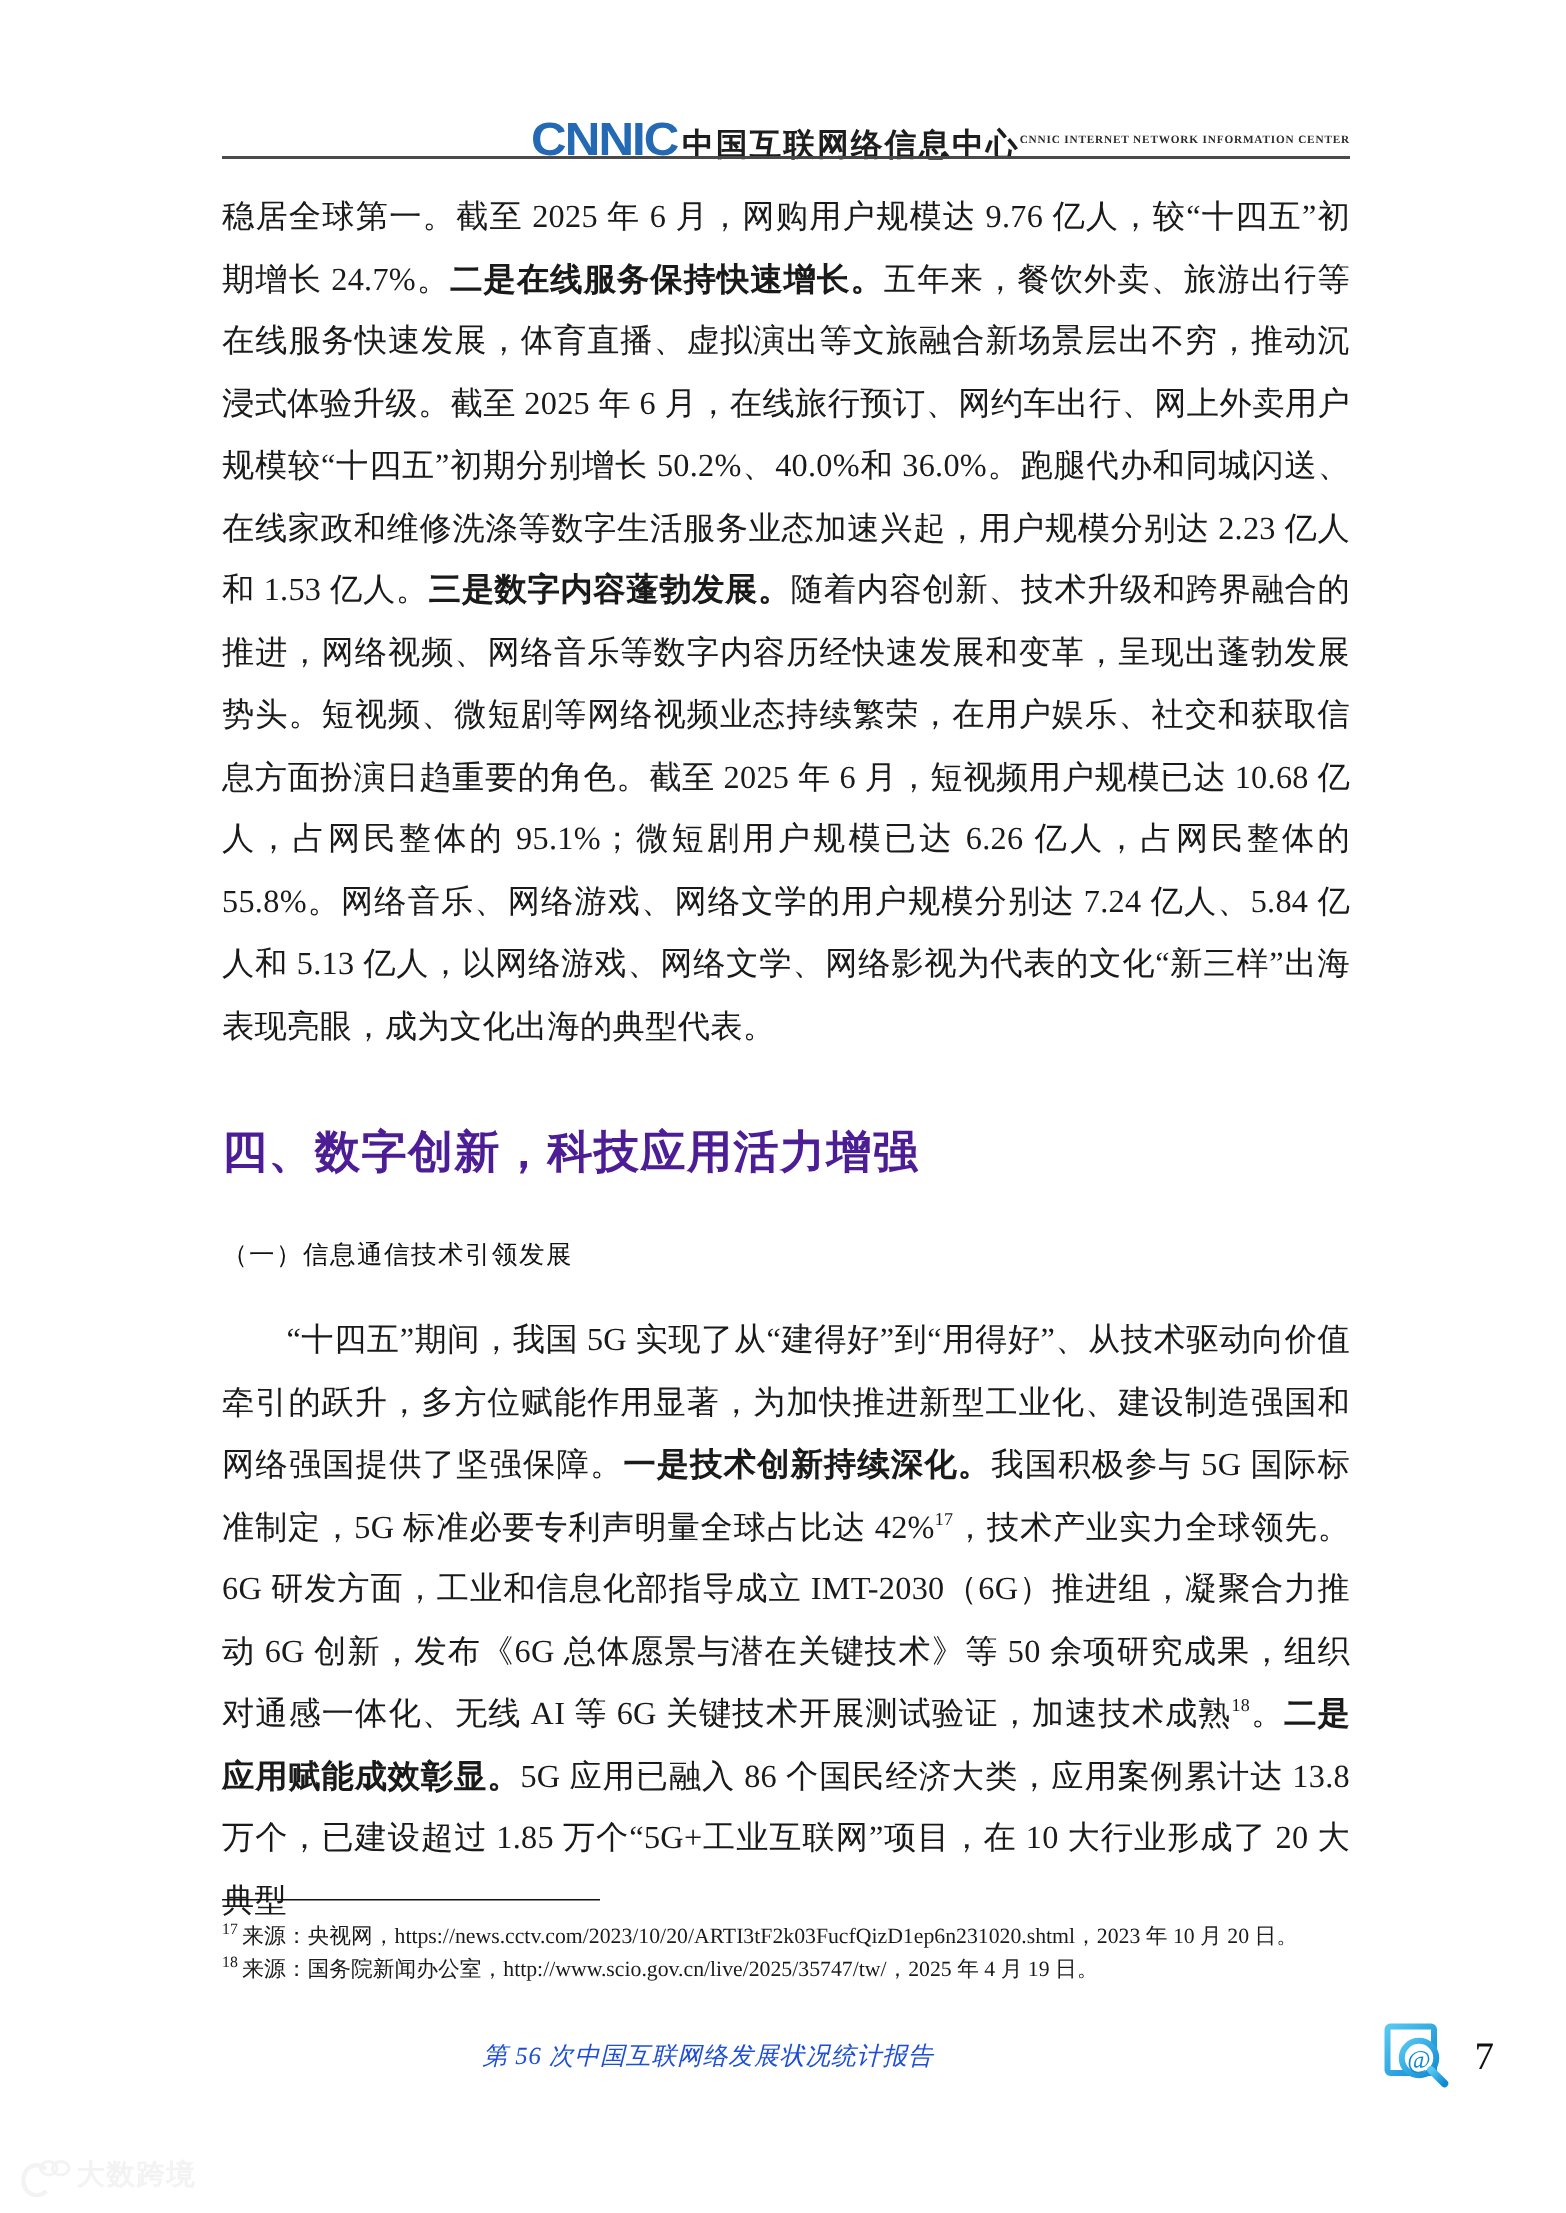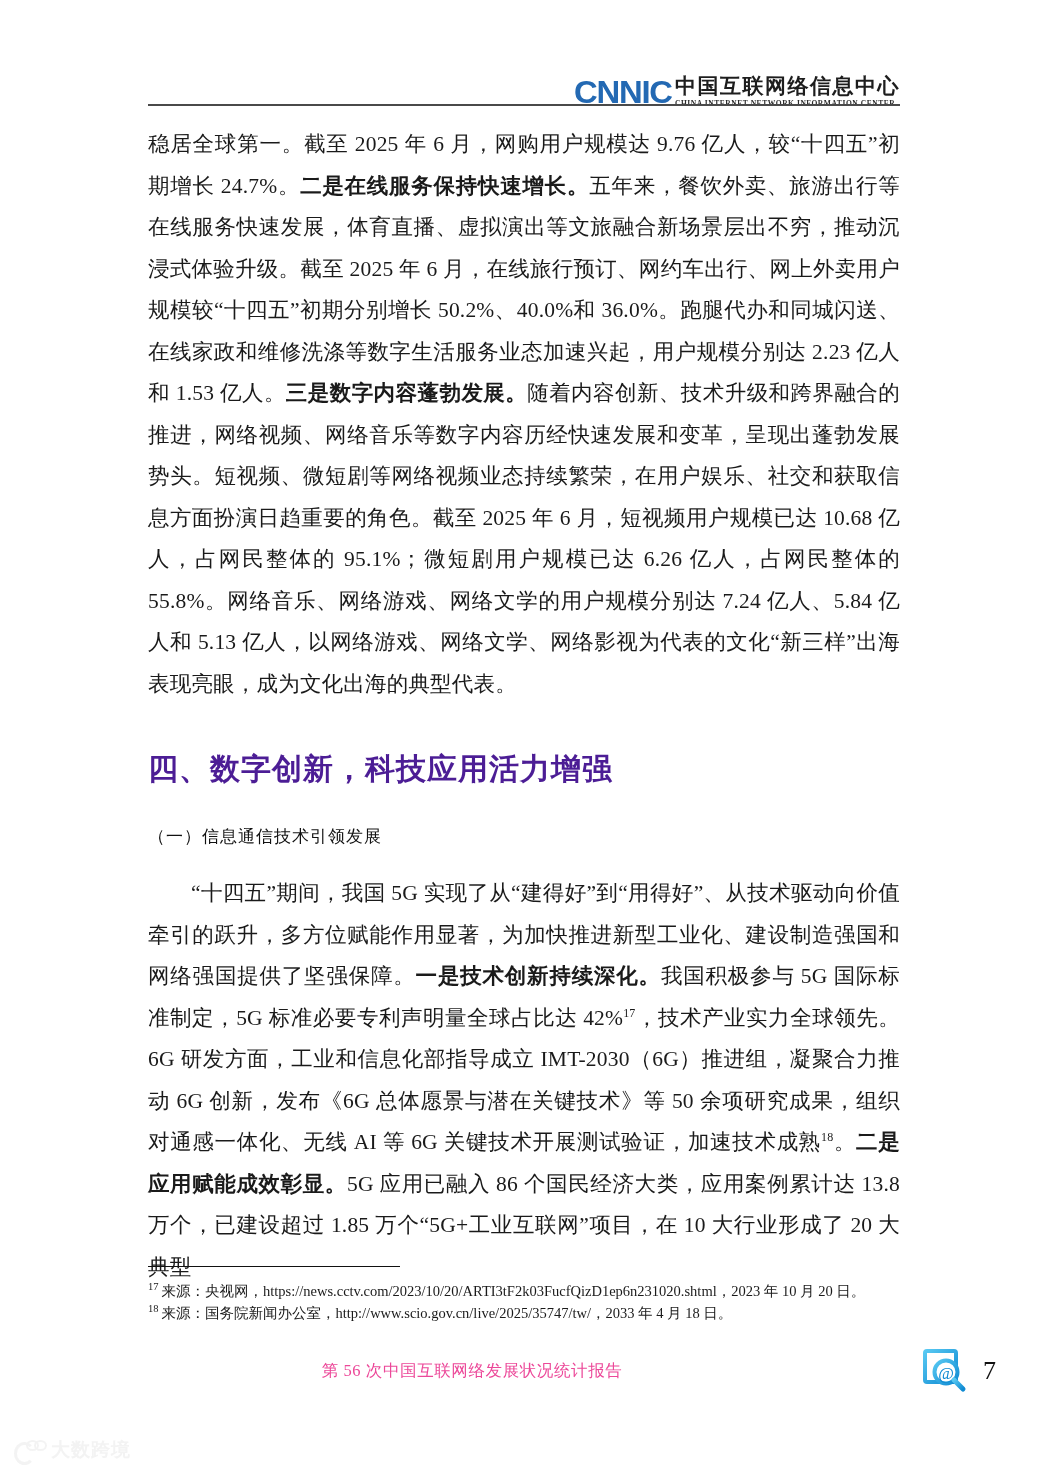--- a/index.html
+++ b/index.html
@@ -38,21 +38,21 @@
     font-weight: bold;
     font-size: 31px;
     letter-spacing: -1.2px;
     color: #2369b3;
     line-height: 1;
     transform: scaleX(1.06);
     transform-origin: left bottom;
   }
   .logo-text {
     display: flex;
-    flex-direction: column;
+    flex-direction: row;
     align-items: flex-start;
     line-height: 1;
     padding-bottom: 1px;
     text-align: center;
   }
   .logo-cn {
     font-family: "Liberation Serif", "DejaVu Serif", serif;
     font-weight: bold;
     font-size: 21px;
     letter-spacing: 1.5px;
@@ -151,21 +151,22 @@
 
   
   .footer-title {
     position: absolute;
     left: 0;
     top: 1360px;
     width: 944px;
     text-align: center;
     font-size: 16.5px;
     letter-spacing: 0.6px;
-    color: #ec4899;
+    color: #1d4ed8;
+    font-style: italic;
   }
   .footer-right {
     position: absolute;
     right: 48px;
     top: 1348px;
     display: flex;
     align-items: center;
     gap: 16px;
   }
   .footer-logo {
@@ -222,21 +223,21 @@
 </head>
 <body>
 
 <div class="page">
 
   <div class="header">
     <div class="logo-block">
       <div class="logo-cnnic">CNNIC</div>
       <div class="logo-text">
         <div class="logo-cn">中国互联网络信息中心</div>
-        <div class="logo-en">CHINA INTERNET NETWORK INFORMATION CENTER</div>
+        <div class="logo-en">CNNIC INTERNET NETWORK INFORMATION CENTER</div>
       </div>
     </div>
   </div>
   <div class="header-rule"></div>
 
   <div class="content">
 
     <p class="body"><span>稳居全球第一。截至 2025 年 6 月，网购用户规模达 9.76 亿人，较“十四五”初期增长 24.7%。</span><b class="run">二是在线服务保持快速增长。</b><span>五年来，餐饮外卖、旅游出行等在线服务快速发展，体育直播、虚拟演出等文旅融合新场景层出不穷，推动沉浸式体验升级。截至 2025 年 6 月，在线旅行预订、网约车出行、网上外卖用户规模较“十四五”初期分别增长 50.2%、40.0%和 36.0%。跑腿代办和同城闪送、在线家政和维修洗涤等数字生活服务业态加速兴起，用户规模分别达 2.23 亿人和 1.53 亿人。</span><b class="run">三是数字内容蓬勃发展。</b><span>随着内容创新、技术升级和跨界融合的推进，网络视频、网络音乐等数字内容历经快速发展和变革，呈现出蓬勃发展势头。短视频、微短剧等网络视频业态持续繁荣，在用户娱乐、社交和获取信息方面扮演日趋重要的角色。截至 2025 年 6 月，短视频用户规模已达 10.68 亿人，占网民整体的 95.1%；微短剧用户规模已达 6.26 亿人，占网民整体的 55.8%。网络音乐、网络游戏、网络文学的用户规模分别达 7.24 亿人、5.84 亿人和 5.13 亿人，以网络游戏、网络文学、网络影视为代表的文化“新三样”出海表现亮眼，成为文化出海的典型代表。</span></p>
 
     <div class="gap-after-para"></div>
@@ -249,21 +250,21 @@
 
     <div class="gap-after-sub"></div>
 
     <p class="body indent"><span>“十四五”期间，我国 5G 实现了从“建得好”到“用得好”、从技术驱动向价值牵引的跃升，多方位赋能作用显著，为加快推进新型工业化、建设制造强国和网络强国提供了坚强保障。</span><b class="run">一是技术创新持续深化。</b><span>我国积极参与 5G 国际标准制定，5G 标准必要专利声明量全球占比达 42%</span><sup class="fn">17</sup><span>，技术产业实力全球领先。6G 研发方面，工业和信息化部指导成立 IMT-2030（6G）推进组，凝聚合力推动 6G 创新，发布《6G 总体愿景与潜在关键技术》等 50 余项研究成果，组织对通感一体化、无线 AI 等 6G 关键技术开展测试验证，加速技术成熟</span><sup class="fn">18</sup><span>。</span><b class="run">二是应用赋能成效彰显。</b><span>5G 应用已融入 86 个国民经济大类，应用案例累计达 13.8 万个，已建设超过 1.85 万个“5G+工业互联网”项目，在 10 大行业形成了 20 大典型</span></p>
   </div>
 
   <div class="footnote-rule"></div>
 
   <div class="footnotes">
     <p><sup>17</sup><span>来源：央视网，https://news.cctv.com/2023/10/20/ARTI3tF2k03FucfQizD1ep6n231020.shtml，2023 年 10 月 20 日。</span></p>
-    <p><sup>18</sup><span>来源：国务院新闻办公室，http://www.scio.gov.cn/live/2025/35747/tw/，2033 年 4 月 18 日。</span></p>
+    <p><sup>18</sup><span>来源：国务院新闻办公室，http://www.scio.gov.cn/live/2025/35747/tw/，2025 年 4 月 19 日。</span></p>
   </div>
 
   <div class="footer-title">第 56 次中国互联网络发展状况统计报告</div>
 
   <div class="footer-right">
     <div class="footer-logo">
       <svg width="45" height="45" viewBox="0 0 45 45" aria-hidden="true">
         <defs>
           <linearGradient id="gblue" x1="0" y1="0" x2="1" y2="1">
             <stop offset="0%" stop-color="#57c8f2"></stop>

